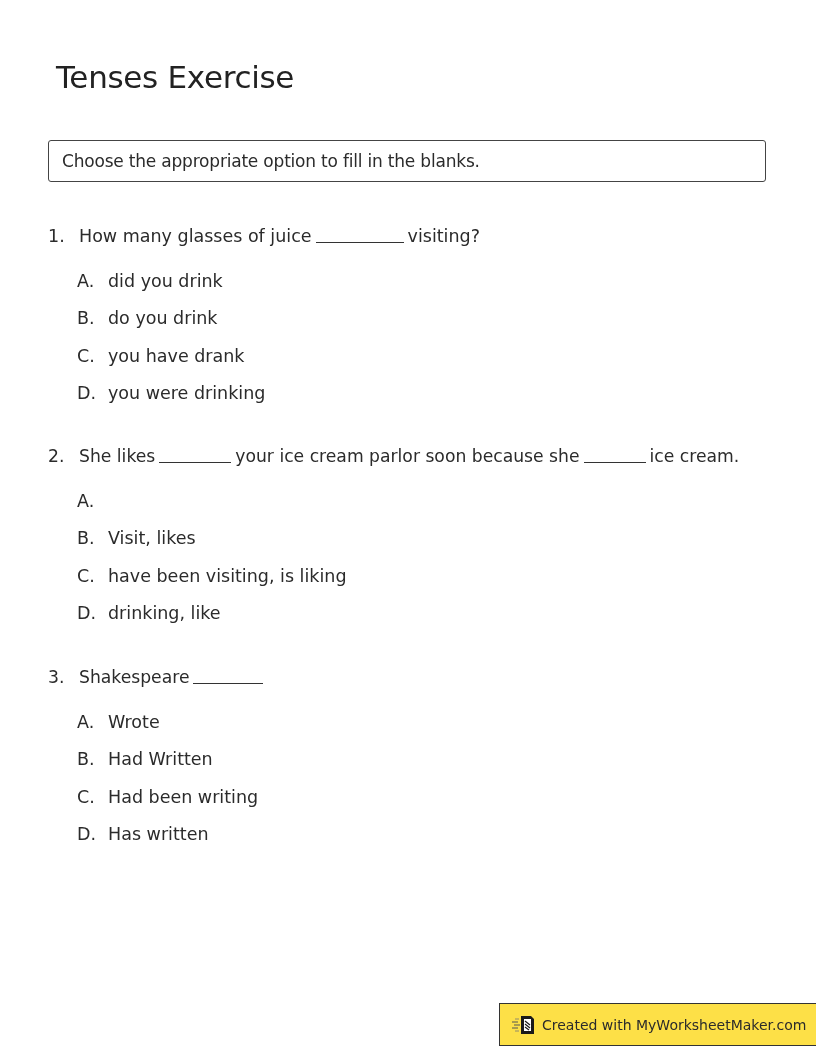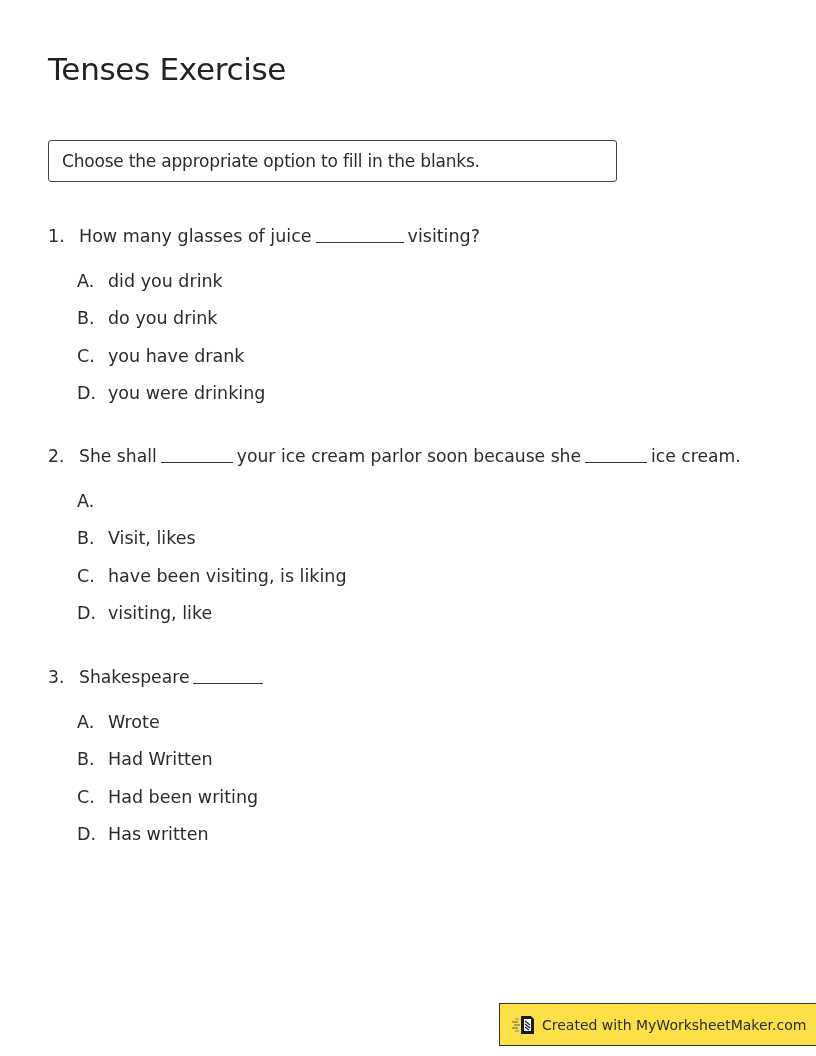--- a/index.html
+++ b/index.html
@@ -15,29 +15,29 @@
       font-family: "DejaVu Sans", "Liberation Sans", sans-serif;
       color: #2b2b2b;
     }
     .title {
       position: absolute;
       left: 48px;
       top: 49px;
       font-size: 31px;
       font-weight: normal;
       color: #222222;
-      margin: 0;
+      margin: 8px;
       letter-spacing: -0.3px;
       line-height: 40px;
     }
     .instructions {
       position: absolute;
       left: 48px;
       top: 140px;
-      width: 569px;
+      width: 718px;
       height: 42px;
       box-sizing: border-box;
       border: 1.5px solid #444444;
       border-radius: 3px;
       padding: 0 13px;
       display: flex;
       align-items: center;
       font-size: 17px;
       color: #2b2b2b;
       letter-spacing: -0.2px;
@@ -134,41 +134,41 @@
     <div class="option">
       <span class="opt-letter">D.</span>
       <span>you were drinking</span>
     </div>
   </div>
 </div>
 
 <div class="question" style="top:444px;">
   <div class="q-stem" style="font-size:17.2px;">
     <span class="q-num">2.</span>
-    <span>She shall</span>
+    <span>She likes</span>
     <span class="blank" style="width:72px;"></span>
     <span>your ice cream parlor soon because she</span>
     <span class="blank" style="width:62px;"></span>
     <span>ice cream.</span>
   </div>
   <div class="options">
     <div class="option">
       <span class="opt-letter">A.</span>
     </div>
     <div class="option">
       <span class="opt-letter">B.</span>
       <span>Visit, likes</span>
     </div>
     <div class="option">
       <span class="opt-letter">C.</span>
       <span>have been visiting, is liking</span>
     </div>
     <div class="option">
       <span class="opt-letter">D.</span>
-      <span>visiting, like</span>
+      <span>drinking, like</span>
     </div>
   </div>
 </div>
 
 <div class="question" style="top:665px;">
   <div class="q-stem" style="font-size:17.2px;">
     <span class="q-num">3.</span>
     <span>Shakespeare</span>
     <span class="blank" style="width:70px;"></span>
   </div>

